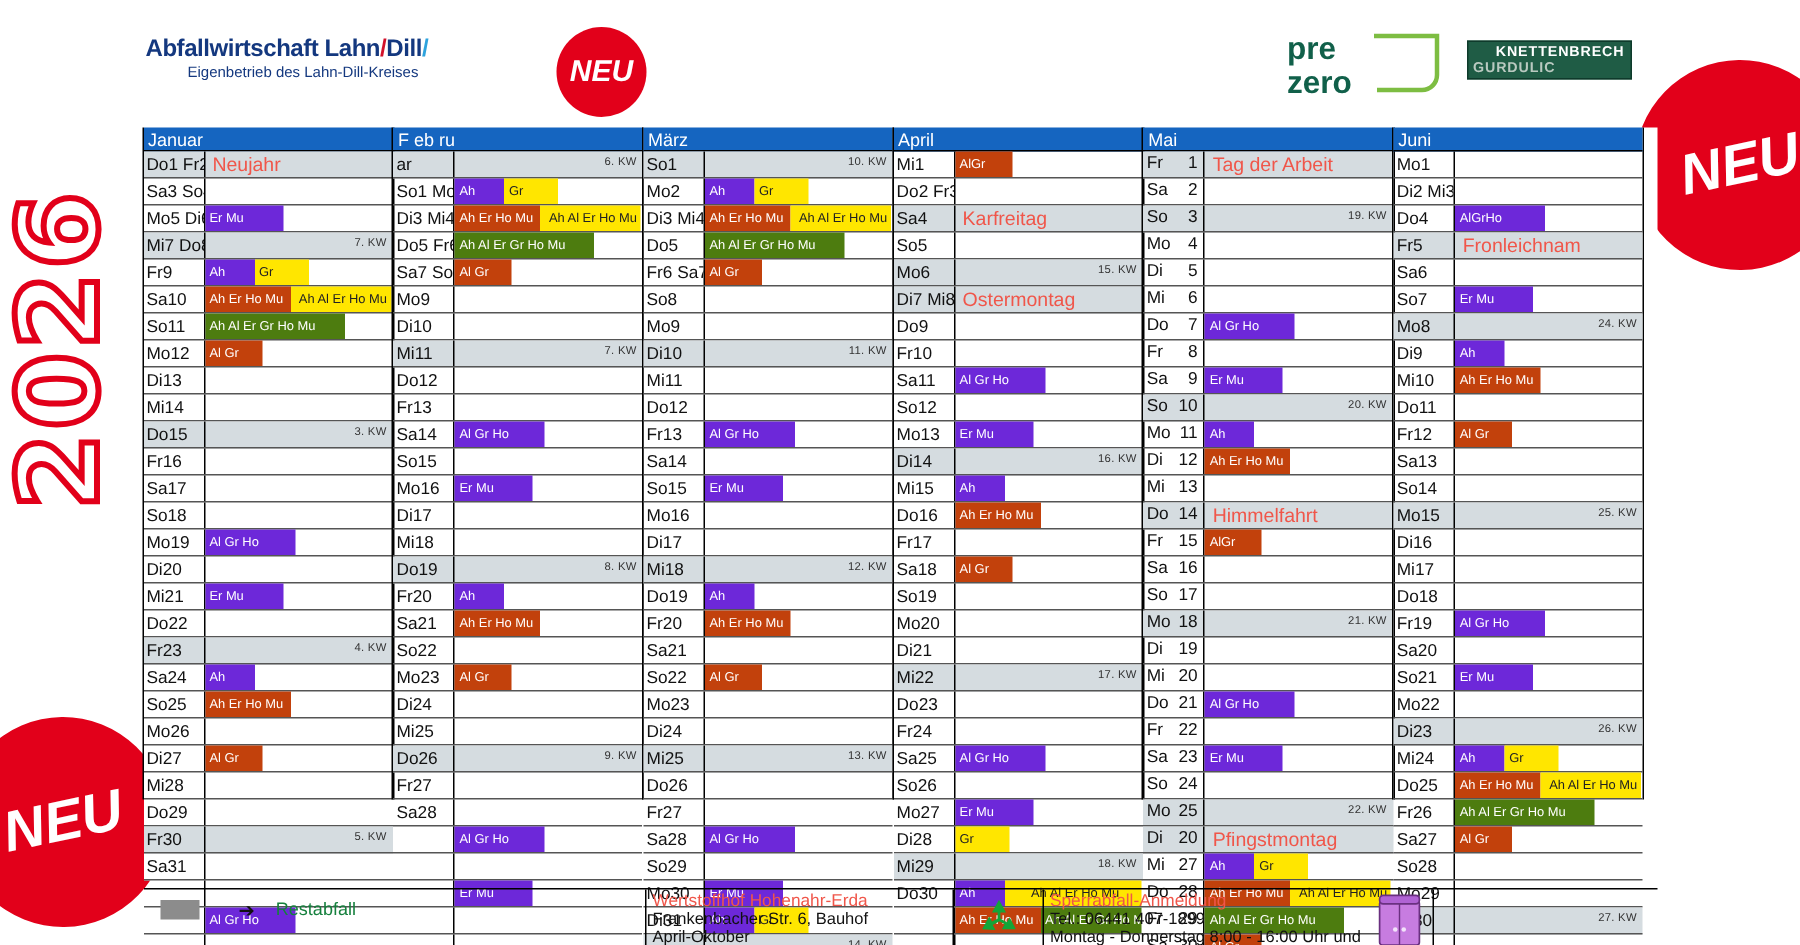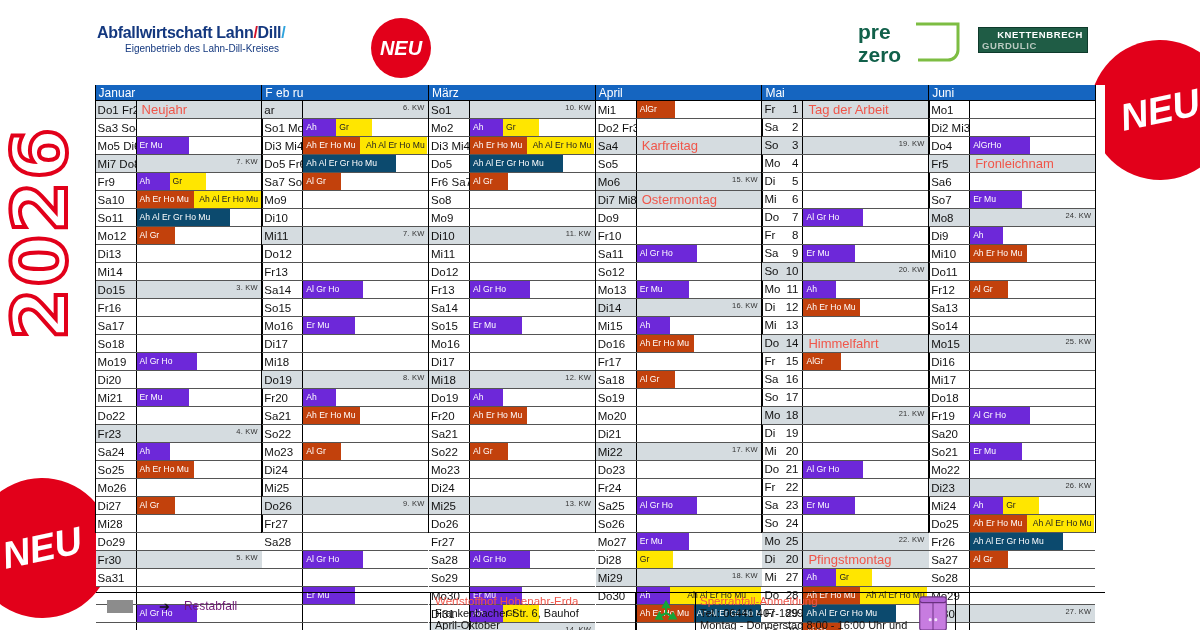--- a/index.html
+++ b/index.html
@@ -90,41 +90,41 @@
   .daycell.num { display:flex; justify-content:space-between; padding-right:4px;align-items:flex-end; }
   .barzone { position:relative; flex:1 1 auto; }
   .bar {
     position:absolute; top:0px; height:17px; line-height:17px;
     font-size:8.6px; padding-left:3px; white-space:nowrap; overflow:hidden;
   }
   .b-rest  { background:#c2410c; color:#fff; }
   .b-bio   { background:#6d28d9; color:#fff; }
   .b-papier{ background:#ffe600; color:#222; }
   .b-gelb  { background:#ffe600; color:#222;text-align:center; }
-  .b-blau  { background:#0c4a6e; color:#fff; }
+  .b-blau  { background:#4d7c0f; color:#fff; }
   .kwlabel {
     position:absolute; right:4px; top:2px; font-size:7.5px; color:#333;
     letter-spacing:0.2px;
     text-align:right;
   }
   .holiday {
     position:absolute; left:5px; top:0px; height:18px; line-height:18px;
     font-size:13px; color:#f0564a; white-space:nowrap;
   }
 
   
   #footer {
     position:absolute; left:96px; top:592px; width:1009px; height:38px;
     display:flex; border-top:1.4px solid #000;
   }
   .foot-cell { position:relative; border-right:1.4px solid #000; height:38px; padding:2px 4px; }
   #foot-legend { width:335px; display:flex; align-items:flex-start; padding-top:7px; }
   .leg-swatch { width:26px; height:13px; background:#8c8c8c; margin-left:7px; }
   .leg-arrow { font-size:13px; margin:0 14px 0 26px; line-height:13px; color:#111;}
-  .leg-label { font-size:12px; color:#701a75; line-height:13px; }
+  .leg-label { font-size:12px; color:#15803d; line-height:13px; }
   #foot-wsh { width:205px; }
   #foot-wsh .ft-t { color:#f0564a; font-size:11.5px; }
   #foot-wsh .ft-l { color:#111; font-size:11px; }
   #foot-rec { width:60px; display:flex; align-items:center; justify-content:center; }
   #foot-sds { width:297px; }
   #foot-sds .ft-t { color:#f0564a; font-size:11.5px; }
   #foot-sds .ft-l { color:#111; font-size:11px; margin-top:7px;}
   #foot-spr { width:260px; }
   #foot-spr .ft-t { color:#f0564a; font-size:11.5px; }
   #foot-spr .ft-l { color:#111; font-size:11px; }

